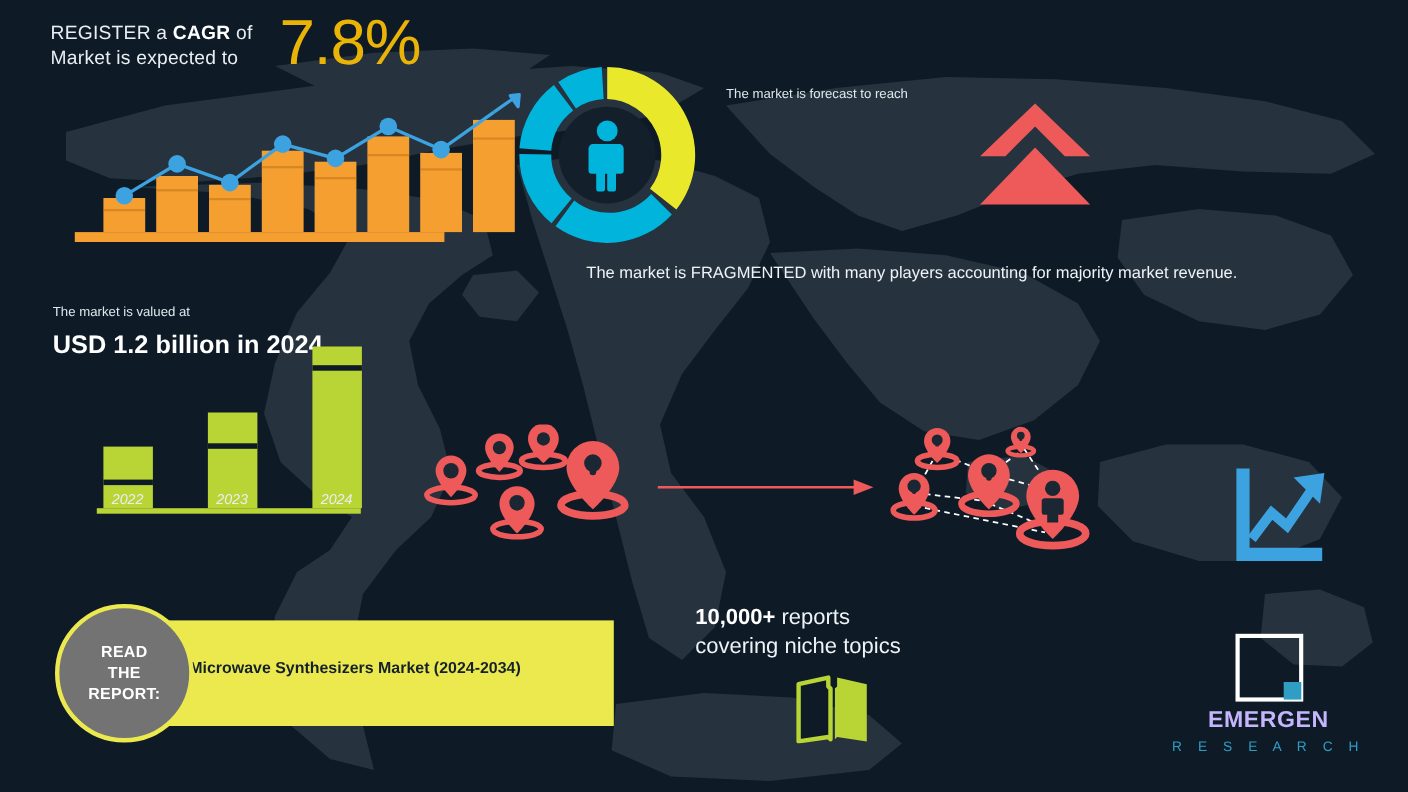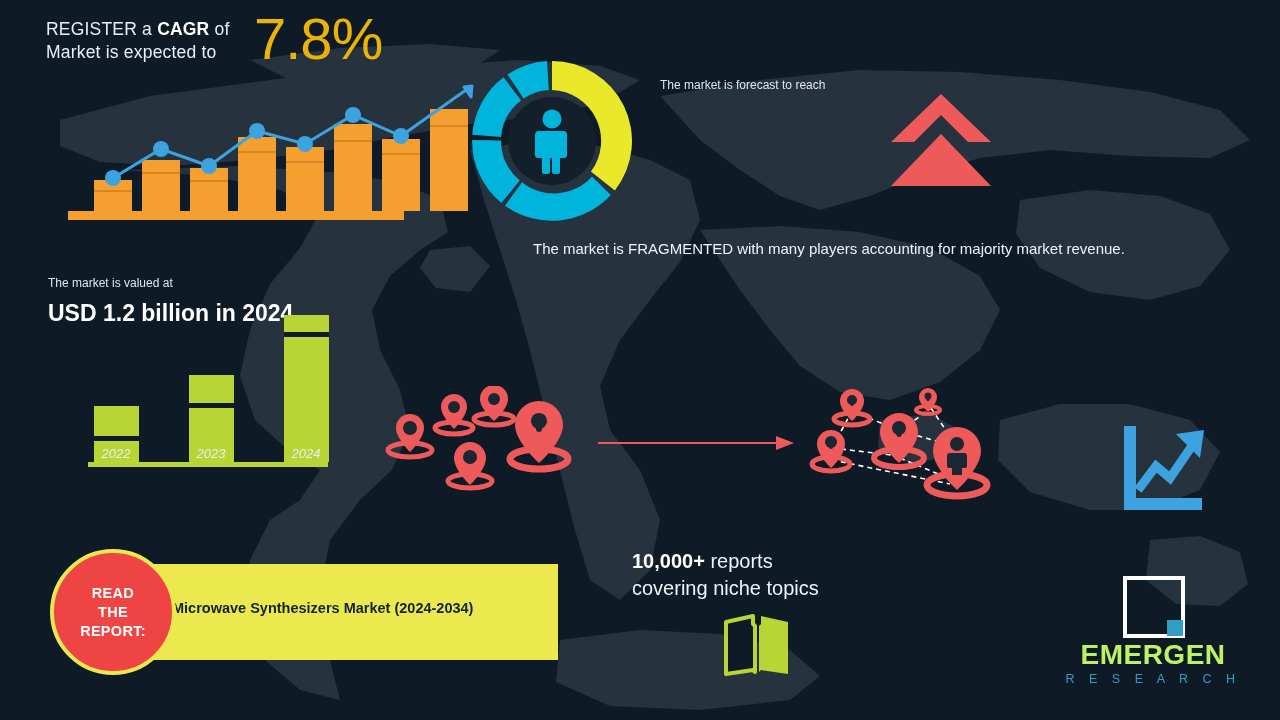--- a/index.html
+++ b/index.html
@@ -50,33 +50,33 @@
   #pins-left{left:382px;top:386px;width:200px;height:110px;}
   #pins-right{left:800px;top:386px;width:215px;height:120px;}
   #flow-arrow{left:596px;top:432px;width:200px;height:22px;}
 
   
   #graph-icon{left:1118px;top:424px;width:92px;height:90px;}
 
   
   #report-bar{left:143px;top:564px;width:415px;height:96px;background:#ece94f;}
   #report-title{position:absolute;left:172px;top:600px;width:380px;color:#14212b;font-size:14.5px;font-weight:bold;}
-  #report-circle{left:50px;top:549px;width:126px;height:126px;border-radius:50%;background:#ef4444;border:4px solid #ece94f;box-sizing:border-box;display:flex;align-items:center;justify-content:center;}
+  #report-circle{left:50px;top:549px;width:126px;height:126px;border-radius:50%;background:#737373;border:4px solid #ece94f;box-sizing:border-box;display:flex;align-items:center;justify-content:center;}
   #report-circle span{color:#ffffff;font-size:14.5px;font-weight:bold;line-height:19px;text-align:center;letter-spacing:.3px;}
 
   
   #reports{left:632px;top:548px;width:260px;}
   #reports .l1{color:#eef3f6;font-size:20px;line-height:27px;}
   #reports .l1 b{font-weight:bold;color:#ffffff;}
   #book{left:722px;top:612px;width:70px;height:64px;}
 
   
   #logo{left:1058px;top:576px;width:190px;height:110px;}
   #logo-mark{position:absolute;left:65px;top:0;width:62px;height:62px;}
-  #logo-name{position:absolute;left:0;top:62px;width:190px;text-align:center;color:#bef264;font-size:28px;font-weight:bold;letter-spacing:.5px;line-height:34px;}
+  #logo-name{position:absolute;left:0;top:62px;width:190px;text-align:center;color:#c4b5fd;font-size:21px;font-weight:bold;letter-spacing:.5px;line-height:34px;}
   #logo-sub{position:absolute;left:0;top:96px;width:190px;text-align:center;color:#2f9dc4;font-size:12.5px;letter-spacing:5.5px;}
 </style>
 </head>
 <body>
 
 <div class="canvas">
 
   <svg class="map" viewBox="0 0 1280 720" preserveAspectRatio="none">
     <rect width="1280" height="720" fill="#0e1b27"></rect>
     <g fill="#26333f">

